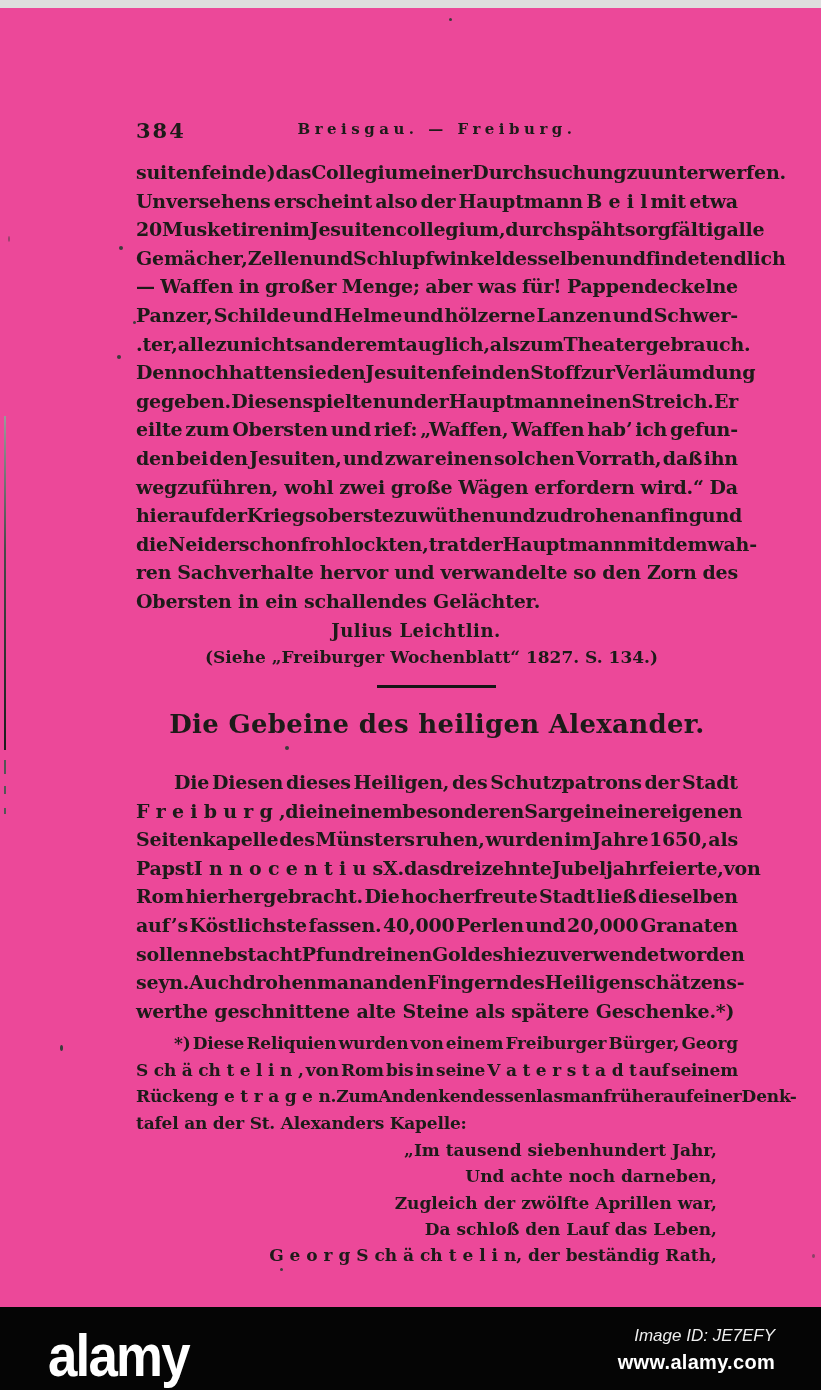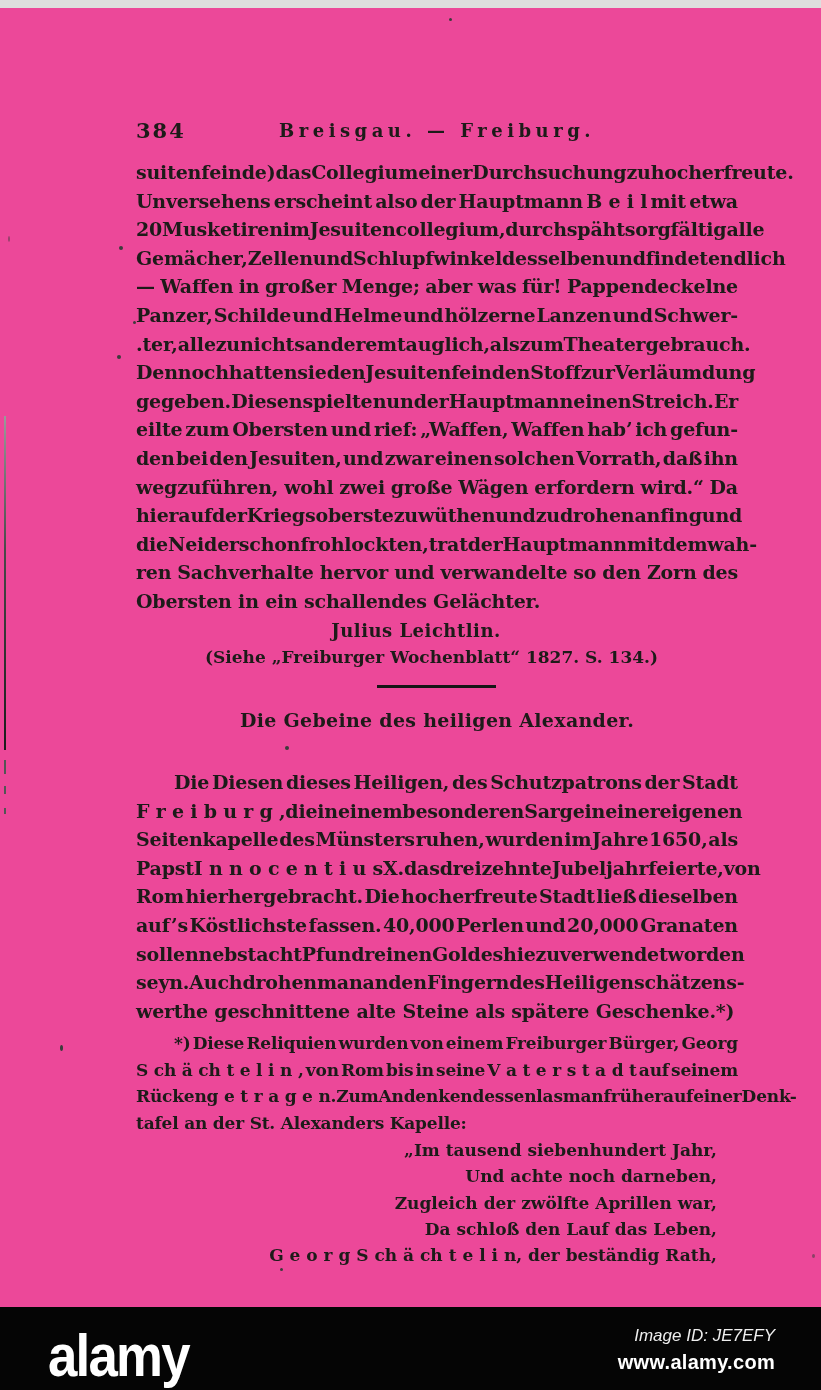--- a/index.html
+++ b/index.html
@@ -1,38 +1,38 @@
 <!DOCTYPE html>
 <html><head>
 <meta charset="utf-8">
 <style>
   html,body{margin:0;padding:0;background:#dedede;}
   .page{position:relative;width:821px;height:1390px;background:#ec4899;overflow:hidden;
         font-family:"DejaVu Serif",serif;color:#1d1b19;margin-top:8px;}
   
   .header-row{position:absolute;top:108px;left:136px;width:602px;height:32px;}
   .pagenum{position:absolute;left:0;top:2px;font-size:21px;font-weight:bold;letter-spacing:2px;}
-  .running-title{text-align:center;font-size:18px;font-weight:bold;letter-spacing:4.5px;padding-top:4px;}
+  .running-title{text-align:center;font-size:15px;font-weight:bold;letter-spacing:4.5px;padding-top:4px;}
   
   .para{position:absolute;left:136px;width:602px;font-weight:bold;}
   .main{font-size:19px;line-height:28.6px;letter-spacing:-0.2px;}
   .para1{top:150px;}
   .para2{top:760px;}
   .foot{top:1022px;font-size:17px;line-height:26.6px;letter-spacing:-0.2px;}
   .verse{top:1129px;left:257px;width:460px;font-size:17px;line-height:26.3px;text-align:right;}
   .line{display:flex;justify-content:space-between;white-space:nowrap;}
   .line span{white-space:pre;}
   .line.plain{display:block;}
   .line.ind{padding-left:38px;}
   .signature{position:absolute;top:612px;left:136px;width:560px;text-align:center;
              font-size:18px;font-weight:bold;letter-spacing:.5px;}
   .source{position:absolute;top:639px;left:205px;font-size:17px;font-weight:bold;}
   .divider{position:absolute;top:677px;left:377px;width:119px;height:3px;background:#151515;}
   .sec-title{position:absolute;top:701px;left:136px;width:602px;margin:0;text-align:center;
-             font-size:19px;font-weight:bold;letter-spacing:.3px;}
+             font-size:26px;font-weight:bold;letter-spacing:.3px;}
   
   .speck{position:absolute;background:#3c3c3c;border-radius:50%;}
   .vline{position:absolute;left:4px;top:408px;width:2px;height:334px;
          background:linear-gradient(#9a9a9a,#4a4a4a 40%,#1c1c1c);}
   .vdash{position:absolute;left:4px;width:2px;background:#555;}
   
   .wm-bar{position:absolute;left:0;top:1299px;width:821px;height:91px;background:#050505;
           color:#fff;font-family:"Liberation Sans",sans-serif;}
   .wm-logo{position:absolute;left:48px;bottom:12px;font-size:60px;font-weight:bold;
            letter-spacing:-2px;line-height:1;transform:scaleX(.88);transform-origin:left bottom;}
@@ -51,21 +51,21 @@
   </div>
 
   <div class="para main para1">
       <div class="line">
         <span>suitenfeinde)</span>
         <span>das</span>
         <span>Collegium</span>
         <span>einer</span>
         <span>Durchsuchung</span>
         <span>zu</span>
-        <span>hocherfreute.</span>
+        <span>unterwerfen.</span>
       </div>
       <div class="line">
         <span>Unversehens</span>
         <span>erscheint</span>
         <span>also</span>
         <span>der</span>
         <span>Hauptmann</span>
         <span>B&nbsp;e&nbsp;i&nbsp;l</span>
         <span>mit</span>
         <span>etwa</span>

